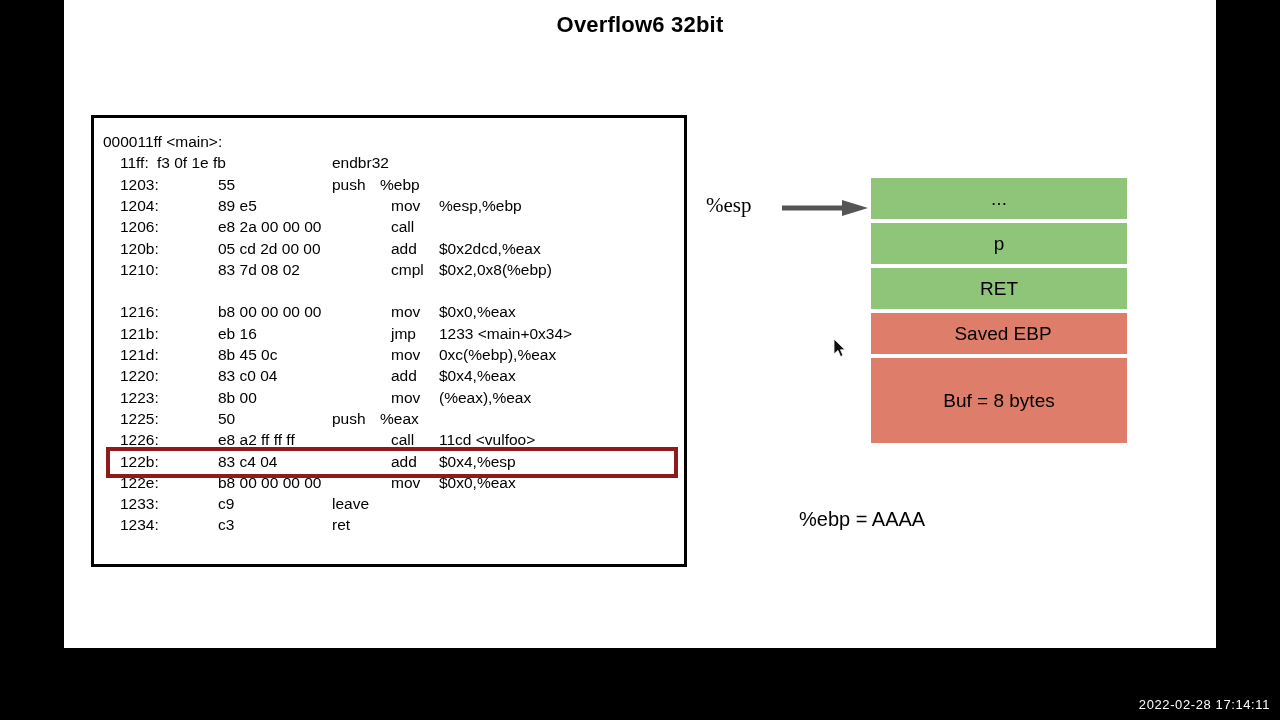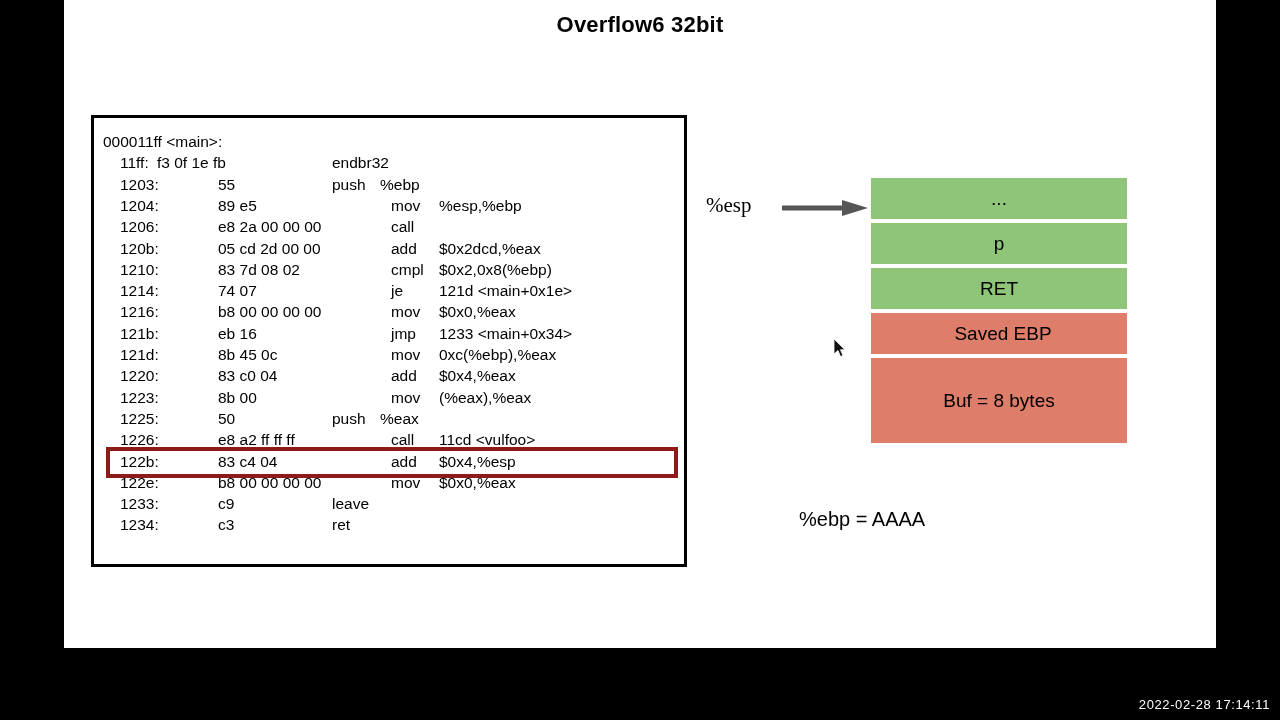--- a/index.html
+++ b/index.html
@@ -227,26 +227,20 @@
             <span class="dis-bytes">05 cd 2d 00 00</span>
             <span class="dis-mn">add</span>
             <span class="dis-ops">$0x2dcd,%eax</span>
           </div>
           <div class="dis-row" style="top: 140.8px;">
             <span class="dis-addr">1210:</span>
             <span class="dis-bytes">83 7d 08 02</span>
             <span class="dis-mn">cmpl</span>
             <span class="dis-ops">$0x2,0x8(%ebp)</span>
           </div>
-          <div class="dis-row" style="top: 162.1px;">
-            <span class="dis-addr">1214:</span>
-            <span class="dis-bytes">74 07</span>
-            <span class="dis-mn">je</span>
-            <span class="dis-ops">121d &lt;main+0x1e&gt;</span>
-          </div>
           <div class="dis-row" style="top: 183.4px;">
             <span class="dis-addr">1216:</span>
             <span class="dis-bytes">b8 00 00 00 00</span>
             <span class="dis-mn">mov</span>
             <span class="dis-ops">$0x0,%eax</span>
           </div>
           <div class="dis-row" style="top: 204.7px;">
             <span class="dis-addr">121b:</span>
             <span class="dis-bytes">eb 16</span>
             <span class="dis-mn">jmp</span>

